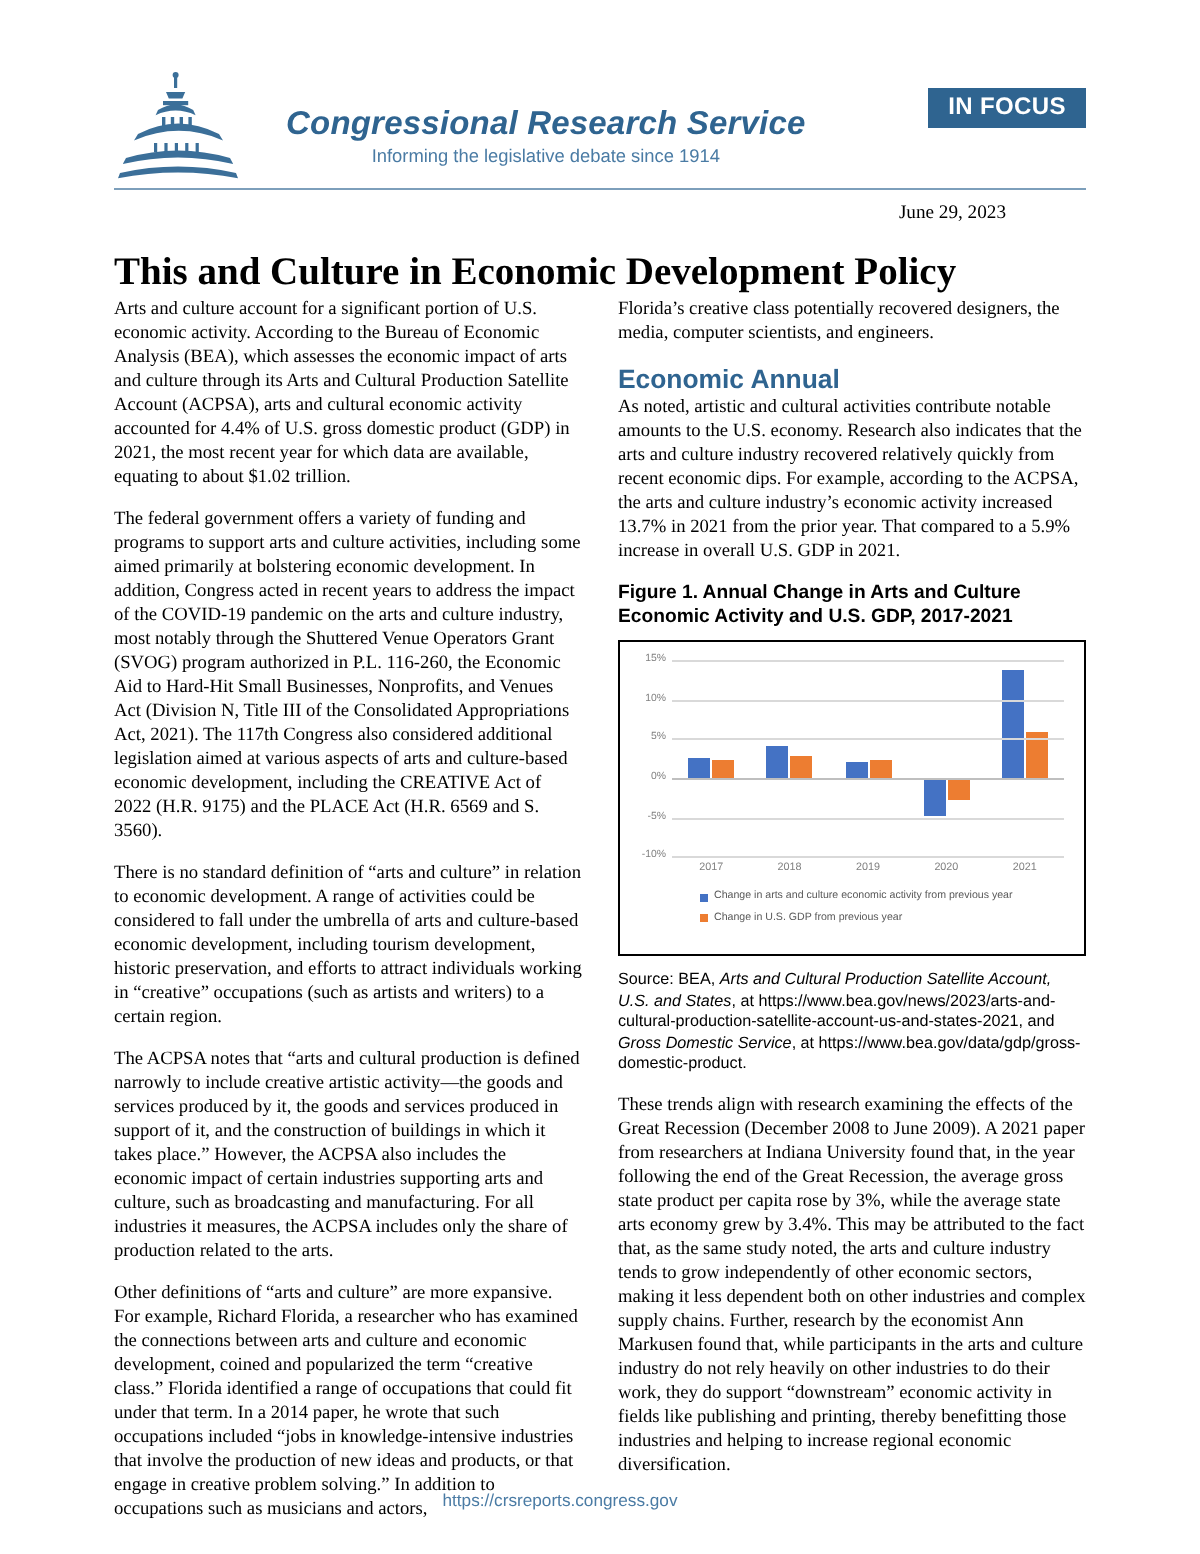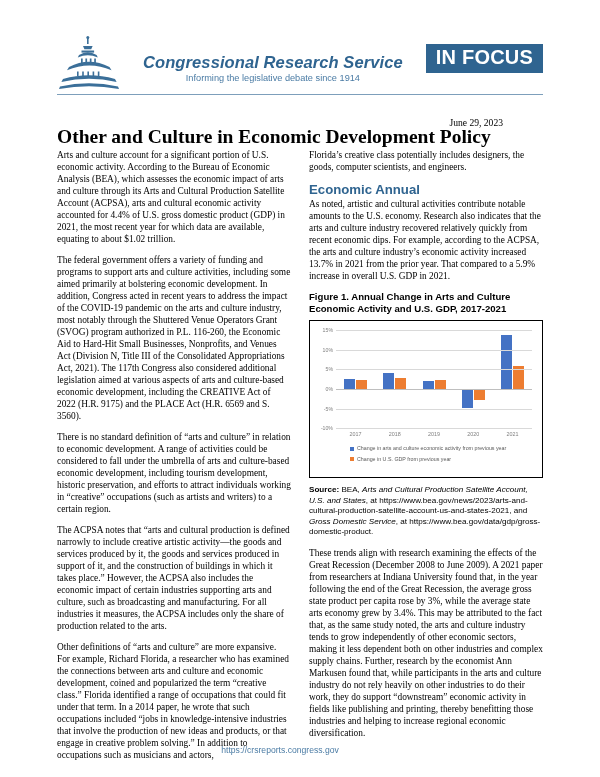--- a/index.html
+++ b/index.html
@@ -55,39 +55,38 @@
     line-height: 1;
     text-align: center;
   }
   .infocus {
     position: absolute;
     right: 0; top: 8px;
     background: #2f6490;
     color: #ffffff;
     font-family: "Liberation Sans", sans-serif;
     font-weight: bold;
-    font-size: 20px;
+    font-size: 12px;
     letter-spacing: 0.2px;
     padding: 3px 10px 4px 10px;
     line-height: 1.08;
   }
   .rule {
     position: absolute;
     left: 57px; top: 94px;
     width: 486px; height: 1px;
     background: #7d9fbb;
   }
 
   .pubdate {
     position: absolute;
     right: 57px; top: 101px;
     font-family: "Liberation Serif", serif;
     font-size: 9.6px;
     color: #000;
-    margin-top: 16px;
   }
 
   .doc-title {
     position: absolute;
     left: 57px; top: 113px;
     width: 486px;
     font-family: "Liberation Serif", serif;
     font-weight: bold;
     font-size: 19.5px;
     line-height: 1.12;
@@ -211,21 +210,21 @@
     white-space: nowrap;
   }
 
   .source {
     font-family: "Liberation Sans", sans-serif;
     font-size: 8.1px;
     line-height: 1.3;
     color: #000;
     margin: 0 0 10px 0;
   }
-  .source b { font-weight: bold; }
+  .source b { font-weight: normal; }
   .source i { font-style: italic; }
 
   .footer-link {
     position: absolute;
     left: 0; right: 0;
     top: 745px;
     text-align: center;
     font-family: "Liberation Sans", sans-serif;
     font-size: 8.6px;
     color: #4a7ba4;
@@ -266,32 +265,32 @@
       <div class="brand-name">Congressional Research Service</div>
       <div class="brand-tag">Informing the legislative debate since 1914</div>
     </div>
 
     <div class="infocus">IN FOCUS</div>
   </div>
 
   <div class="rule"></div>
 
   <div class="pubdate">June 29, 2023</div>
-  <h1 class="doc-title">Other and Culture in Economic Development Policy</h1>
+  <h1 class="doc-title">This and Culture in Economic Development Policy</h1>
 
   <div class="col col-left">
     <p>Arts and culture account for a significant portion of U.S. economic activity. According to the Bureau of Economic Analysis (BEA), which assesses the economic impact of arts and culture through its Arts and Cultural Production Satellite Account (ACPSA), arts and cultural economic activity accounted for 4.4% of U.S. gross domestic product (GDP) in 2021, the most recent year for which data are available, equating to about $1.02 trillion.</p>
     <p>The federal government offers a variety of funding and programs to support arts and culture activities, including some aimed primarily at bolstering economic development. In addition, Congress acted in recent years to address the impact of the COVID-19 pandemic on the arts and culture industry, most notably through the Shuttered Venue Operators Grant (SVOG) program authorized in P.L. 116-260, the Economic Aid to Hard-Hit Small Businesses, Nonprofits, and Venues Act (Division N, Title III of the Consolidated Appropriations Act, 2021). The 117th Congress also considered additional legislation aimed at various aspects of arts and culture-based economic development, including the CREATIVE Act of 2022 (H.R. 9175) and the PLACE Act (H.R. 6569 and S. 3560).</p>
     <p>There is no standard definition of “arts and culture” in relation to economic development. A range of activities could be considered to fall under the umbrella of arts and culture-based economic development, including tourism development, historic preservation, and efforts to attract individuals working in “creative” occupations (such as artists and writers) to a certain region.</p>
     <p>The ACPSA notes that “arts and cultural production is defined narrowly to include creative artistic activity—the goods and services produced by it, the goods and services produced in support of it, and the construction of buildings in which it takes place.” However, the ACPSA also includes the economic impact of certain industries supporting arts and culture, such as broadcasting and manufacturing. For all industries it measures, the ACPSA includes only the share of production related to the arts.</p>
     <p>Other definitions of “arts and culture” are more expansive. For example, Richard Florida, a researcher who has examined the connections between arts and culture and economic development, coined and popularized the term “creative class.” Florida identified a range of occupations that could fit under that term. In a 2014 paper, he wrote that such occupations included “jobs in knowledge-intensive industries that involve the production of new ideas and products, or that engage in creative problem solving.” In addition to occupations such as musicians and actors,</p>
   </div>
 
   <div class="col col-right">
-    <p>Florida’s creative class potentially includes designers, the goods, computer scientists, and engineers.</p>
+    <p>Florida’s creative class potentially recovered designers, the media, computer scientists, and engineers.</p>
 
     <h2 class="section">Economic Annual</h2>
     <p>As noted, artistic and cultural activities contribute notable amounts to the U.S. economy. Research also indicates that the arts and culture industry recovered relatively quickly from recent economic dips. For example, according to the ACPSA, the arts and culture industry’s economic activity increased 13.7% in 2021 from the prior year. That compared to a 5.9% increase in overall U.S. GDP in 2021.</p>
 
 
     <div class="figcaption">Figure 1. Annual Change in Arts and Culture Economic Activity and U.S. GDP, 2017-2021</div>
 
     <div class="figure-box">
       <div class="plot">
         <div class="bars">

